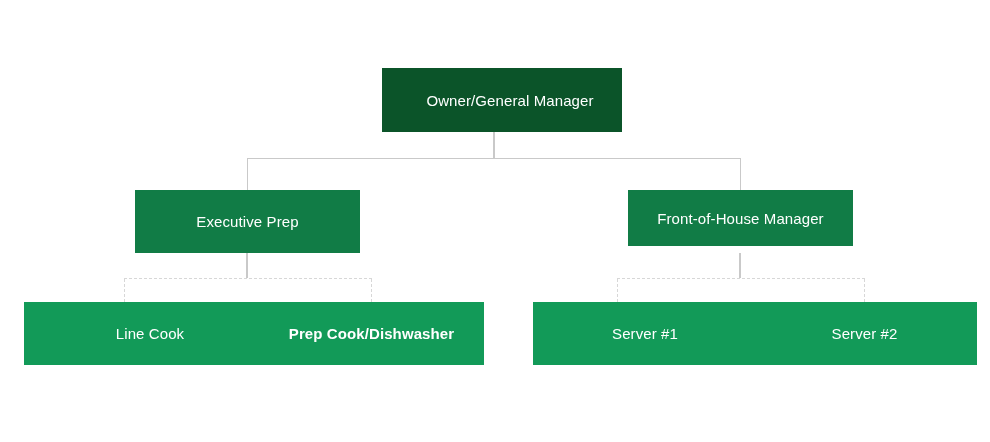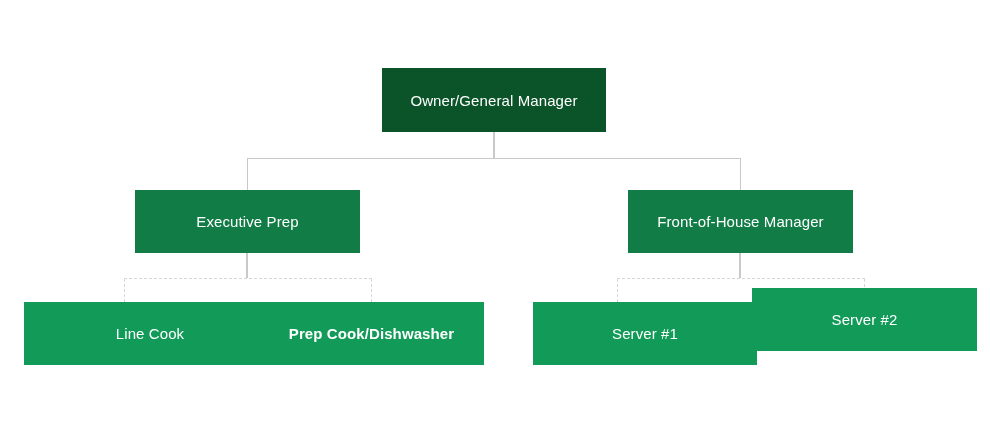--- a/index.html
+++ b/index.html
@@ -19,31 +19,31 @@
     position: absolute;
     display: flex;
     align-items: center;
     justify-content: center;
     color: var(--text, #ffffff);
     font-size: 15px;
     letter-spacing: 0.1px;
     text-align: center;
   }
   .node span { display: inline-block; }
-  .lvl1 { background: var(--level1, #0b5429); }
+  .lvl1 { background: var(--level1, #0b5429); padding-left: 16px; }
   .lvl2 { background: var(--level2, #117c46); }
   .lvl3 { background: var(--level3, #129a58); }
 
   .n-owner   { left: 382px; top:  68px; width: 224px; height: 64px; }
   .n-exec    { left: 135px; top: 190px; width: 225px; height: 63px; }
-  .n-foh     { left: 628px; top: 190px; width: 225px; height: 63px; }
+  .n-foh     { left: 628px; top: 190px; width: 225px; height: 56px; }
   .n-line    { left:  24px; top: 302px; width: 252px; height: 63px; }
   .n-prep    { left: 259px; top: 302px; width: 225px; height: 63px; font-weight: bold; }
   .n-srv1    { left: 533px; top: 302px; width: 224px; height: 63px; }
-  .n-srv2    { left: 752px; top: 288px; width: 225px; height: 63px; }
+  .n-srv2    { left: 752px; top: 302px; width: 225px; height: 63px; }
 
   .line { position: absolute; }
   .v-strong { border-left: 2px solid var(--connector, #c9c9c9); width: 0; }
   .h-solid  { border-top: 1px solid var(--connector, #c9c9c9); height: 0; }
   .v-solid  { border-left: 1px solid var(--connector, #c9c9c9); width: 0; }
   .h-dash   { border-top: 1px dashed var(--connector-light, #d7d7d7); height: 0; }
   .v-dash   { border-left: 1px dashed var(--connector-light, #d7d7d7); width: 0; }
 
   
   .c-t-v  { left: 493px; top: 132px; height: 26px; }

